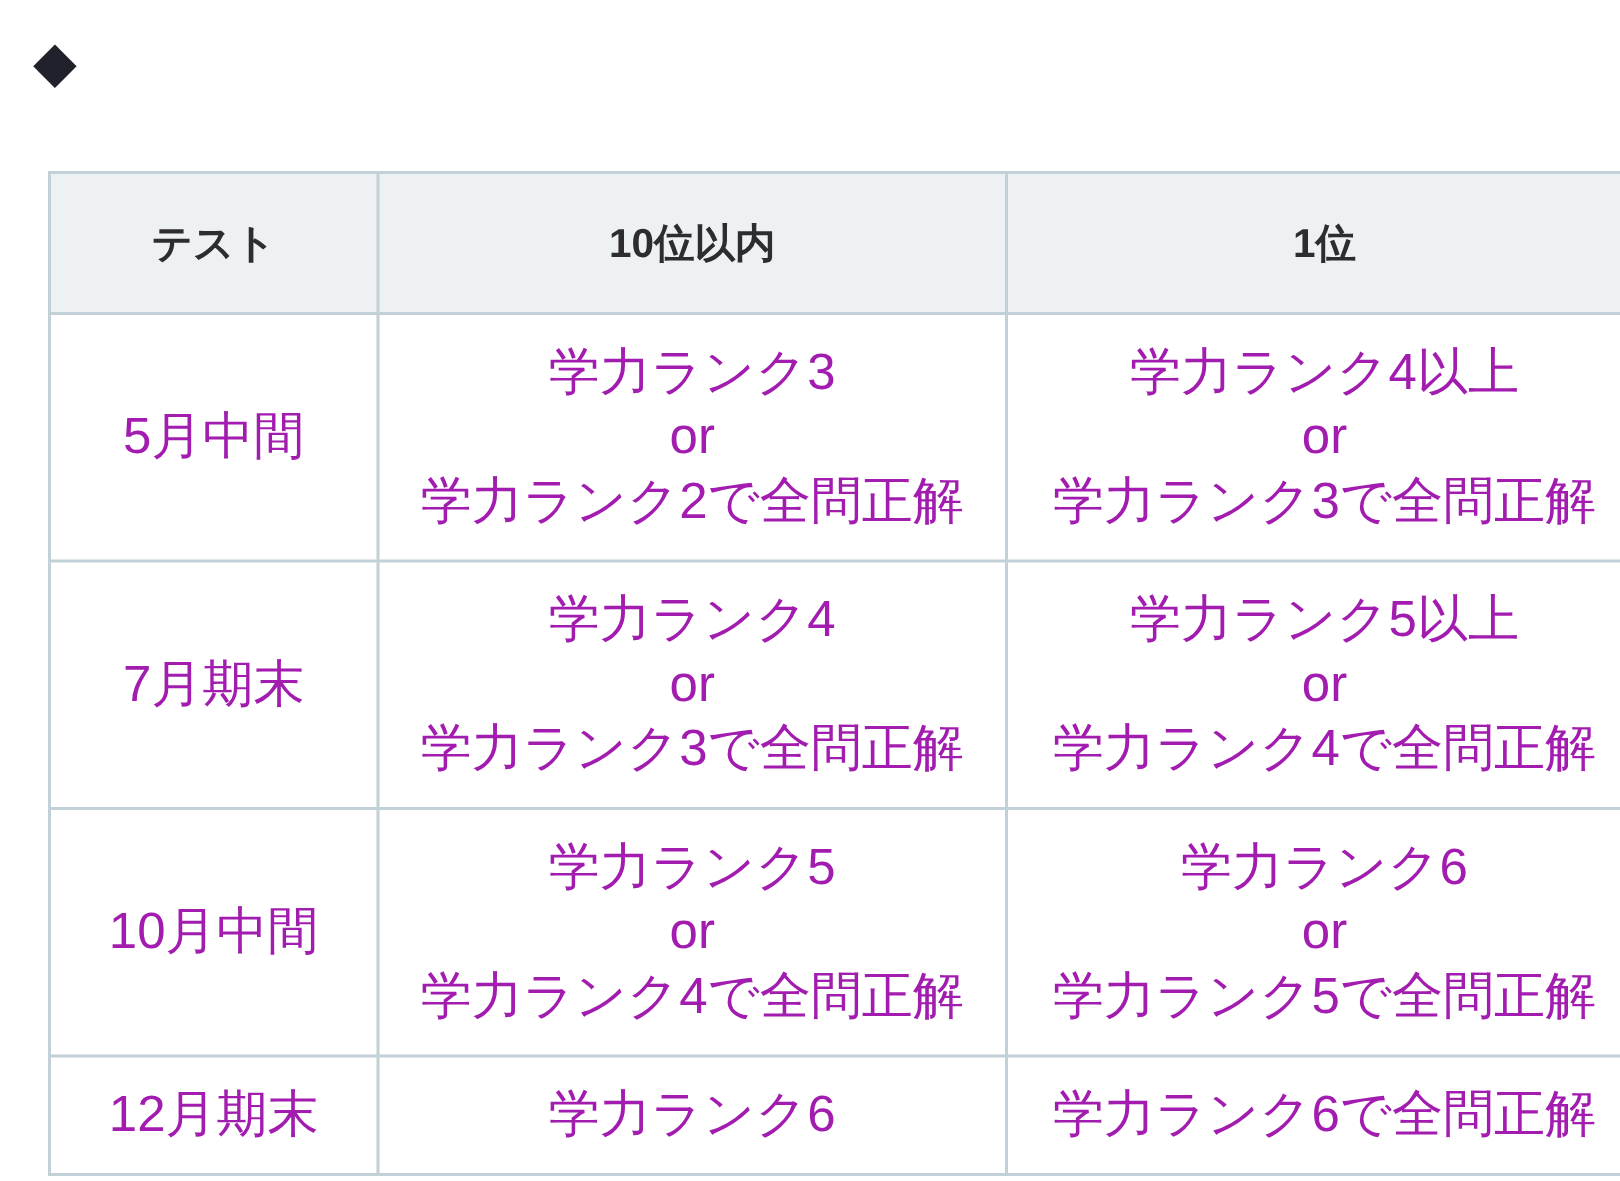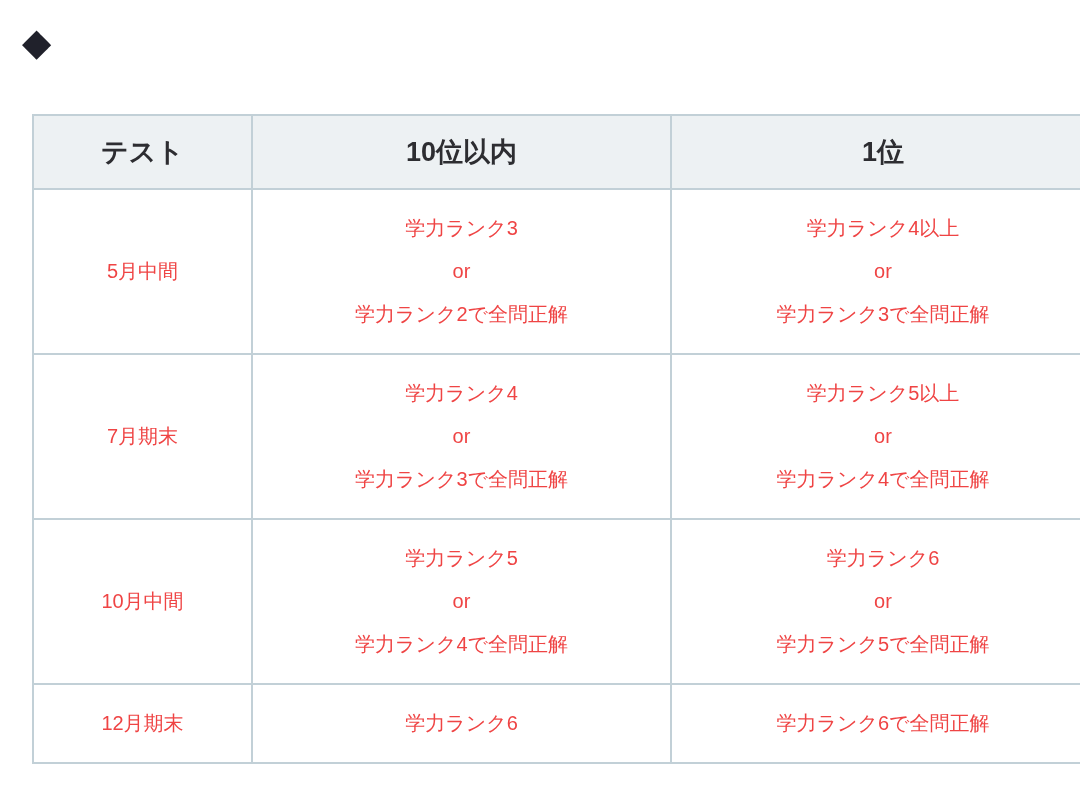--- a/index.html
+++ b/index.html
@@ -45,27 +45,27 @@
     border: 2px solid #c2d0d7;
     text-align: center;
     vertical-align: middle;
   }
   .result-table th {
     background: #edf1f3;
     font-size: 27px;
     font-weight: bold;
     color: #2d2d31;
     line-height: 30px;
-    padding: 21px 8px;
+    padding: 31px 8px;
   }
   .result-table td {
     background: #ffffff;
-    font-size: 20px;
+    font-size: 34px;
     font-weight: normal;
-    color: #ef4444;
+    color: #a21caf;
     padding: 17px 8px;
   }
   .col-test  { width: 201px; }
   .col-top10 { width: 401px; }
   .col-first { width: 406px; }
   .cell-line {
     line-height: 43px;
   }
 </style>
 </head>

